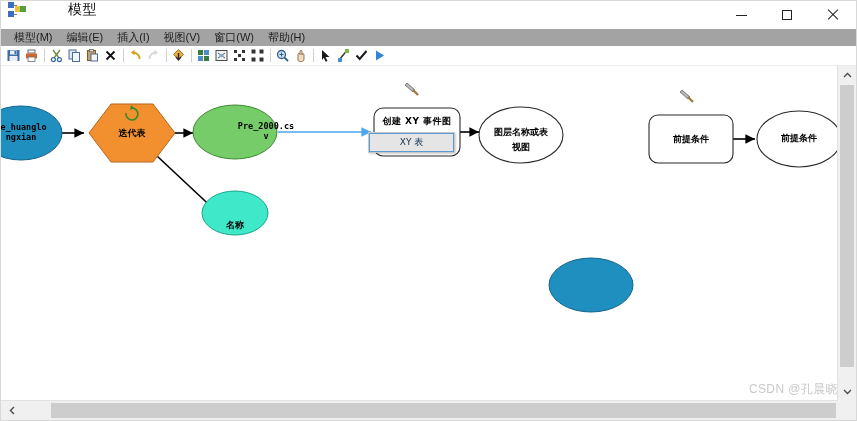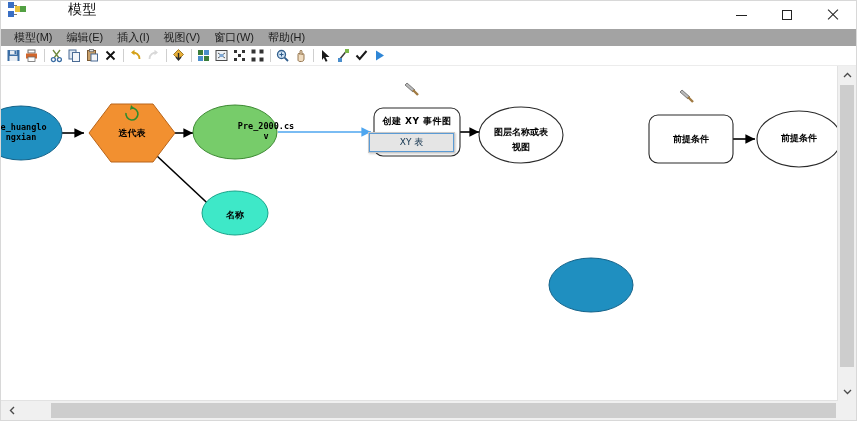--- a/index.html
+++ b/index.html
@@ -290,21 +290,21 @@
 
           <ellipse cx="590" cy="219" rx="42" ry="27" fill="#1f8fc0" stroke="#14638a" stroke-width="1"></ellipse>
         </svg>
 
         <div class="node-label" style="left:-24px;top:56px;width:88px;">re_huanglo<br>ngxian</div>
 
         <div class="node-label cjk" style="left:101px;top:62px;width:60px;text-align:center;">迭代表</div>
 
         <div class="node-label" style="left:194px;top:55px;width:80px;margin-left:31px;">Pre_2000.cs<br>v</div>
 
-        <div class="node-label cjk" style="left:204px;top:144px;width:60px;">名称</div>
+        <div class="node-label cjk" style="left:204px;top:154px;width:60px;">名称</div>
 
         <div class="node-label cjk" style="left:375px;top:50px;width:82px;letter-spacing:.5px;">创建 XY 事件图</div>
 
         <div class="node-label cjk" style="left:482px;top:59px;width:76px;line-height:15px;">图层名称或表<br>视图</div>
 
         <div class="node-label cjk" style="left:660px;top:68px;width:60px;">前提条件</div>
 
         <div class="node-label cjk" style="left:762px;top:67px;width:72px;">前提条件</div>
 
 
@@ -332,15 +332,16 @@
     <div class="hscroll">
       <div class="hsb-btn">
         <svg width="6" height="9" viewBox="0 0 6 9">
             <path d="M5 1L1.5 4.5L5 8" stroke="#4a4a4a" stroke-width="1.4" fill="none"></path>
           </svg>
       </div>
       <div class="hsb-thumb"></div>
     </div>
     <div class="corner"></div>
 
+    <div class="watermark">CSDN @孔晨晓</div>
   </div>
 
 </div>
 
 </body></html>

